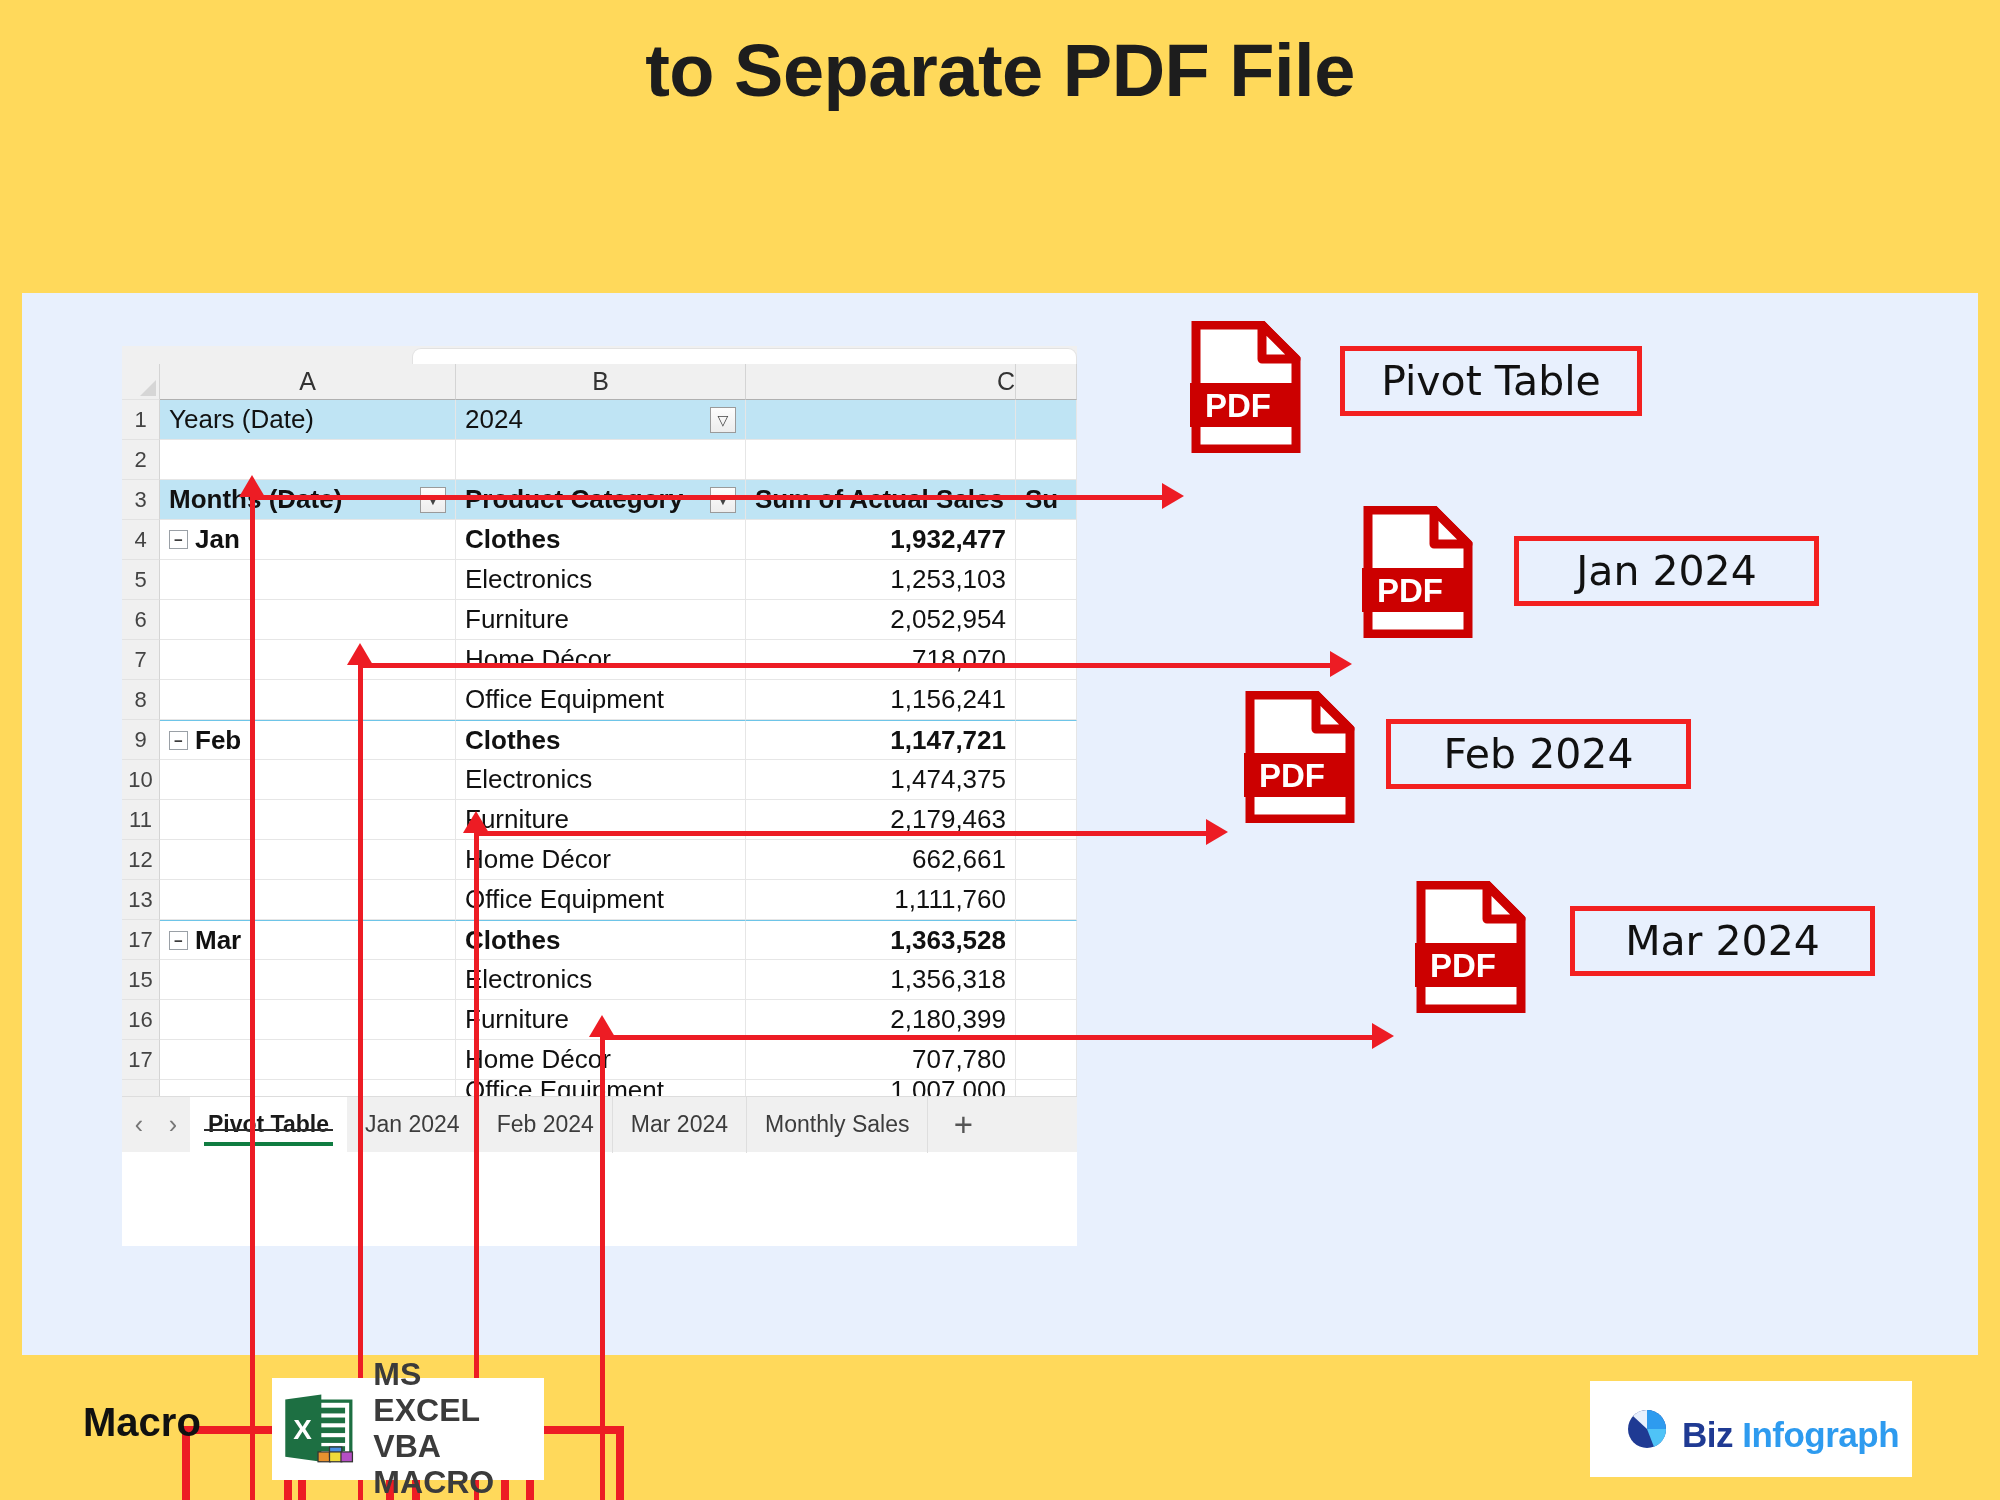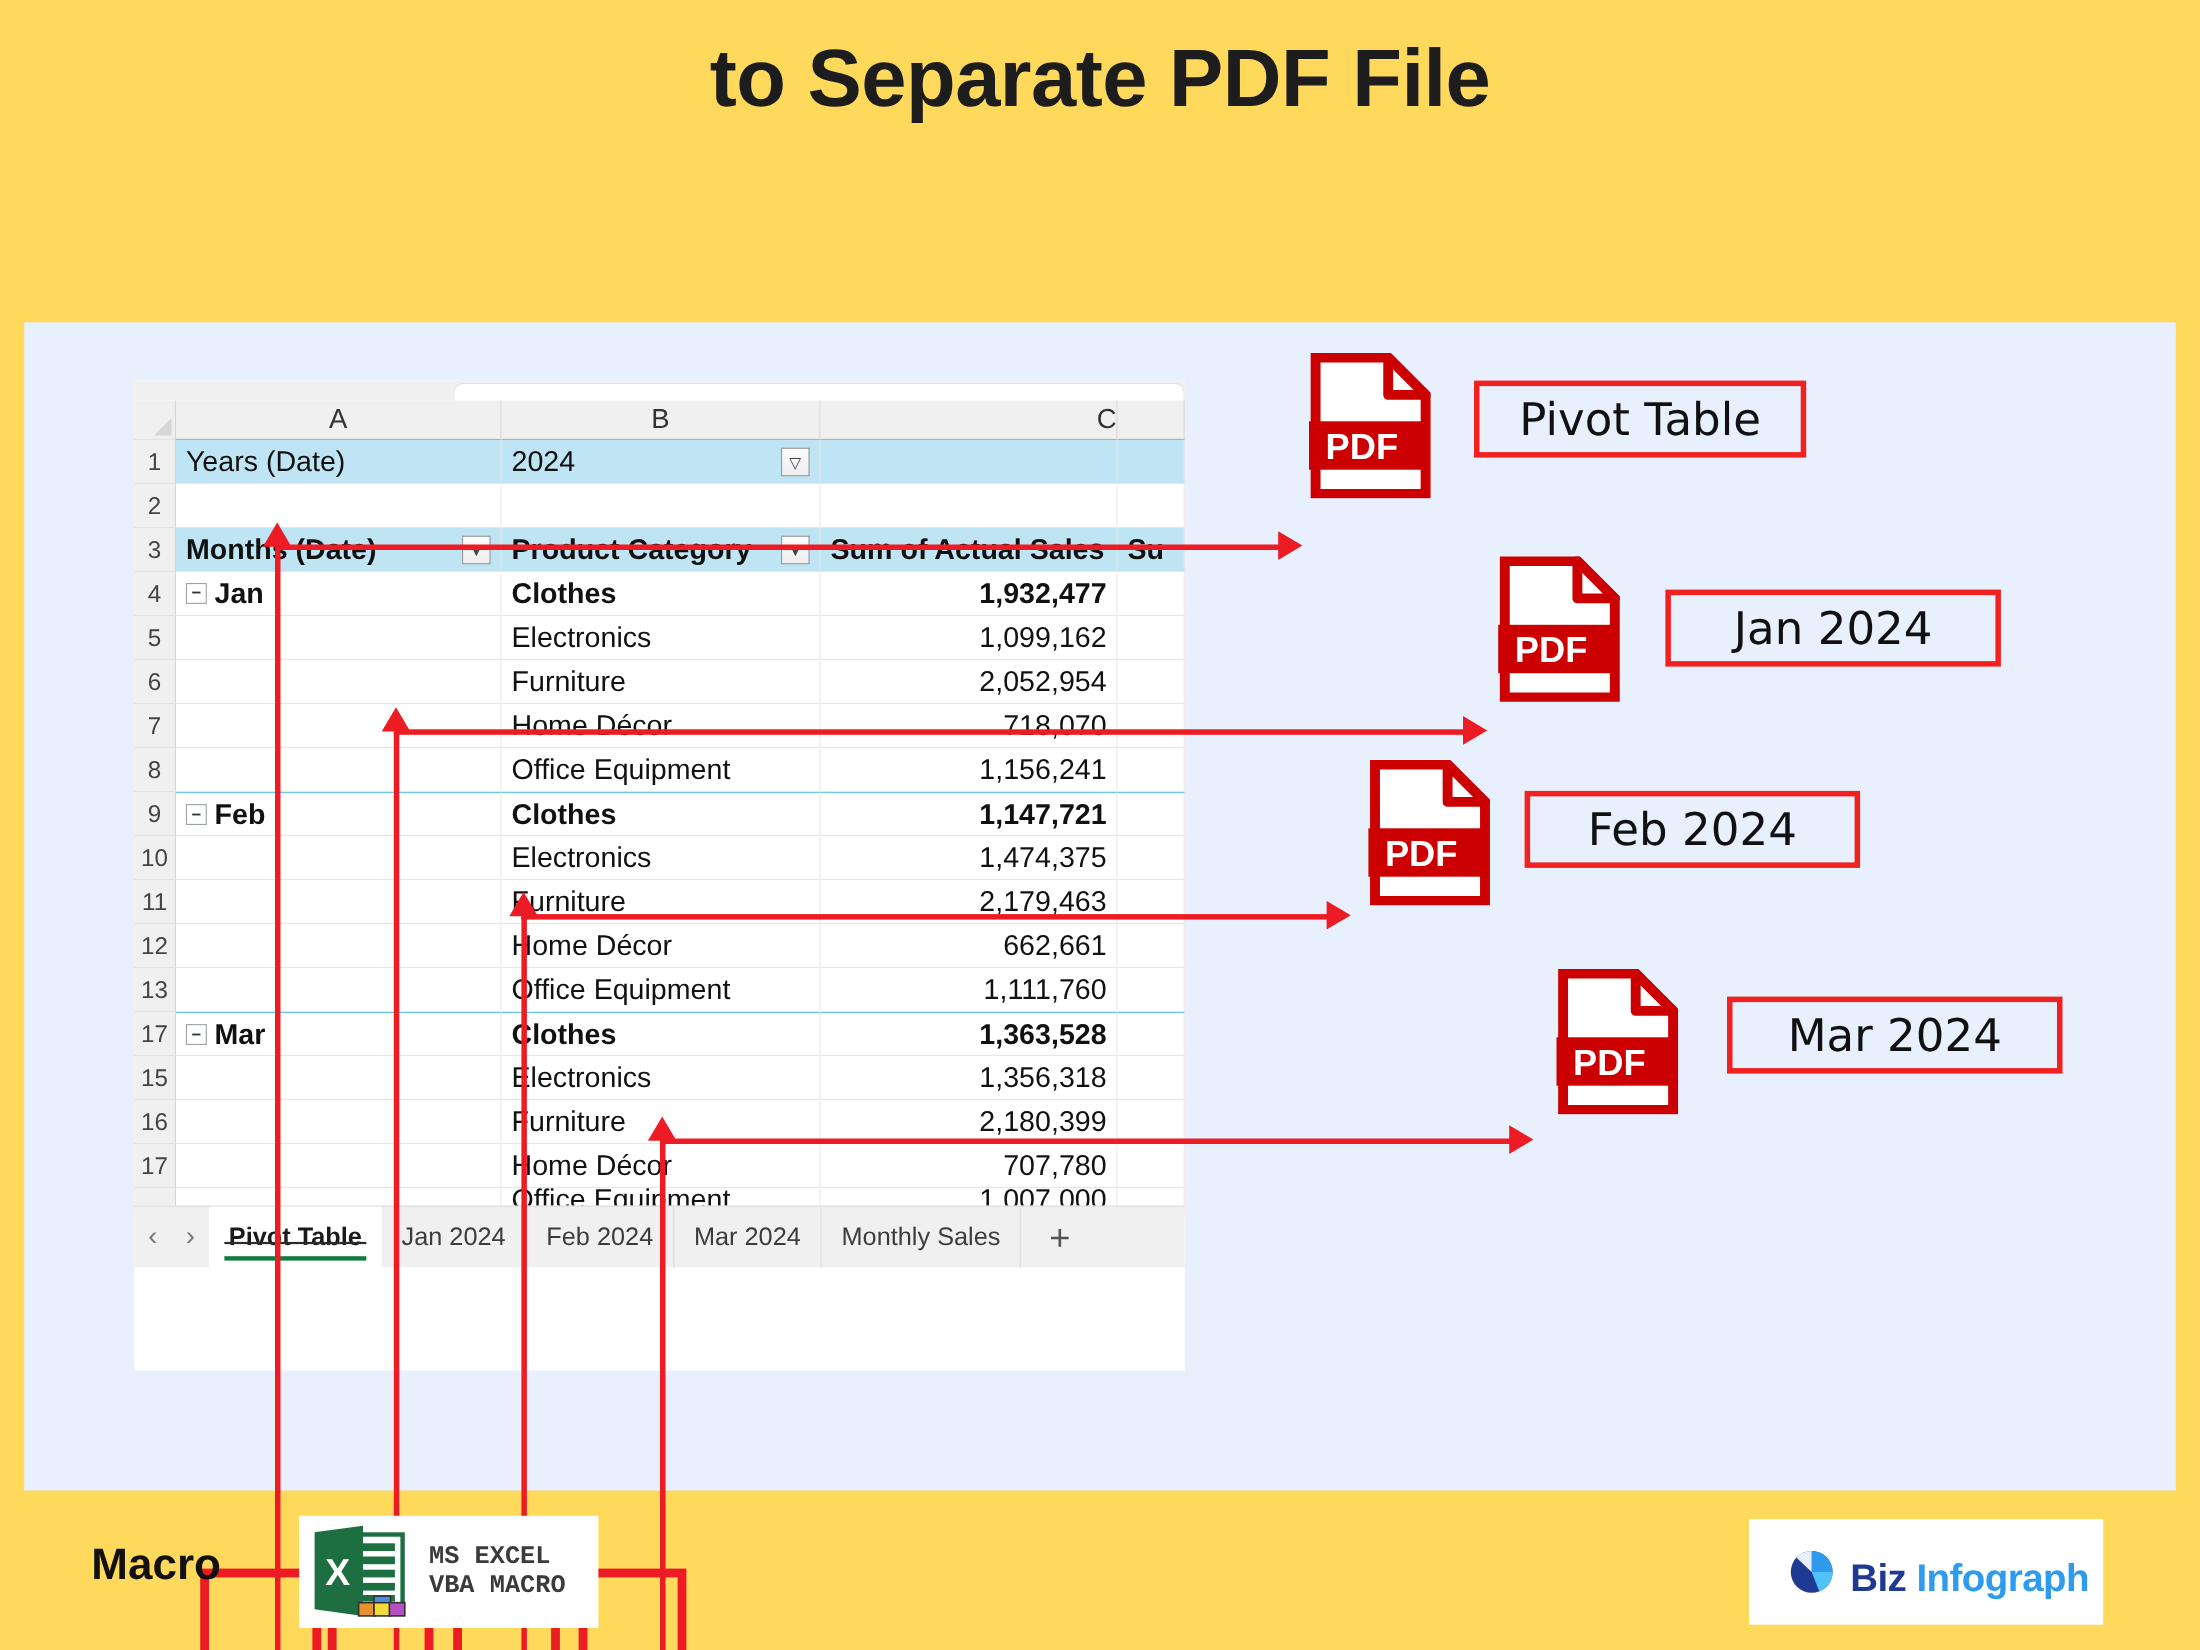--- a/index.html
+++ b/index.html
@@ -197,23 +197,23 @@
   }
   #excel-logo-card {
     position: absolute; left: 272px; top: 1378px;
     width: 272px; height: 102px;
     background: #ffffff;
     display: flex; align-items: center;
     padding: 6px 10px;
   }
   #excel-logo-text {
     margin-left: 16px;
-    font-size: 23px; font-weight: bold; color: #3b3b3b;
+    font-size: 32px; font-weight: bold; color: #3b3b3b;
     line-height: 1.12;
-    font-family: Liberation Mono, monospace;
+    font-family: Liberation Sans, sans-serif;
   }
   #biz-card {
     position: absolute; left: 1590px; top: 1381px;
     width: 322px; height: 96px;
     background: #ffffff;
     display: flex; align-items: center; gap: 12px;
     padding-left: 34px;
   }
   #biz-text { font-size: 35px; font-weight: bold; letter-spacing: -0.5px; margin-top: 12px; }
   #biz-text .b1 { color: #1F3A93; }
@@ -295,21 +295,21 @@
             <div class="cell colD bold"></div>
           </div>
           <div class="grid-row">
             <div class="rh">5</div>
             <div class="cell colA">
               <span></span>
             </div>
             <div class="cell colB">
               <span>Electronics</span>
             </div>
-            <div class="cell colC">1,099,162</div>
+            <div class="cell colC">1,253,103</div>
             <div class="cell colD"></div>
           </div>
           <div class="grid-row">
             <div class="rh">6</div>
             <div class="cell colA">
               <span></span>
             </div>
             <div class="cell colB">
               <span>Furniture</span>
             </div>

